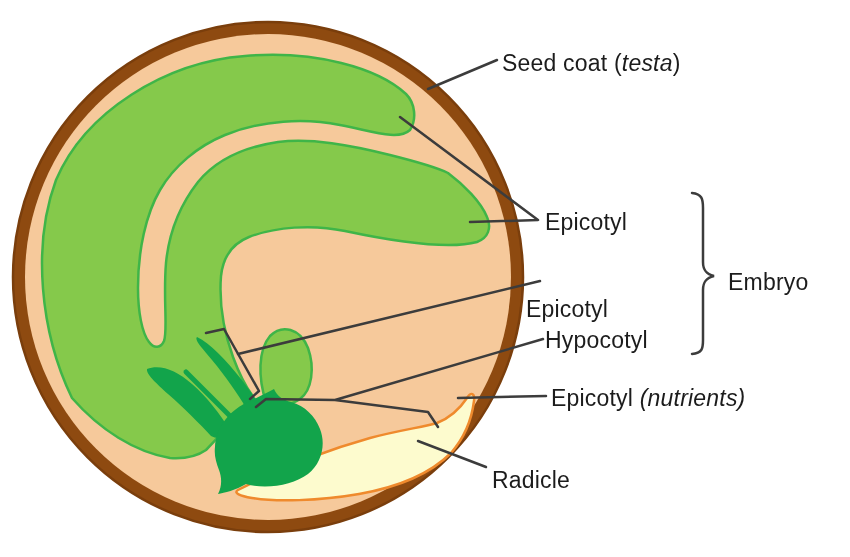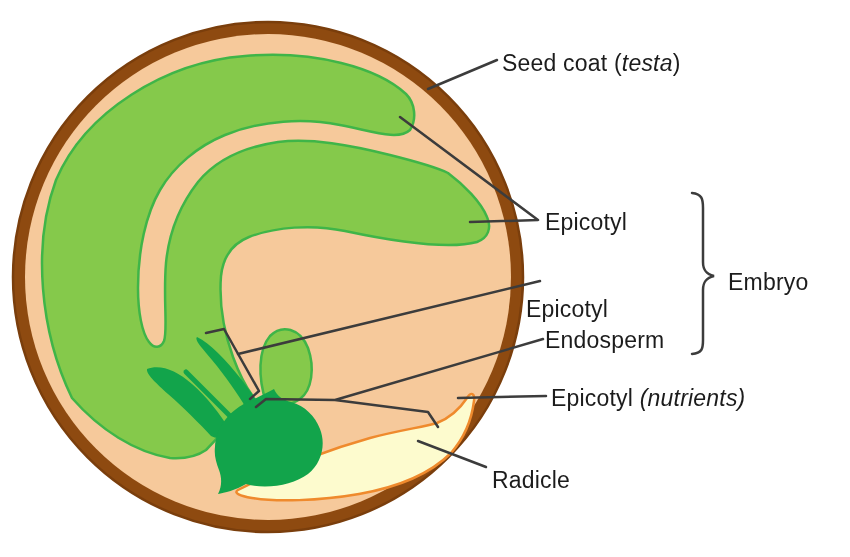--- a/index.html
+++ b/index.html
@@ -120,20 +120,20 @@
              L 703,340
              C 703,349 702,353 692,354" stroke-width="2.5" stroke-linecap="round" fill="none" stroke="#3C3C3C"></path>
   </svg>
 
   <div class="lbl lbl-seed-coat"><span>Seed coat (</span><em>testa</em><span>)</span></div>
 
   <div class="lbl lbl-cotyledon">Epicotyl</div>
 
   <div class="lbl lbl-epicotyl">Epicotyl</div>
 
-  <div class="lbl lbl-hypocotyl">Endosperm</div>
+  <div class="lbl lbl-hypocotyl">Hypocotyl</div>
 
   <div class="lbl lbl-embryo">Embryo</div>
 
   <div class="lbl lbl-endosperm"><span>Epicotyl </span><em>(nutrients)</em></div>
 
   <div class="lbl lbl-radicle">Radicle</div>
 </div>
 
 </body></html>

